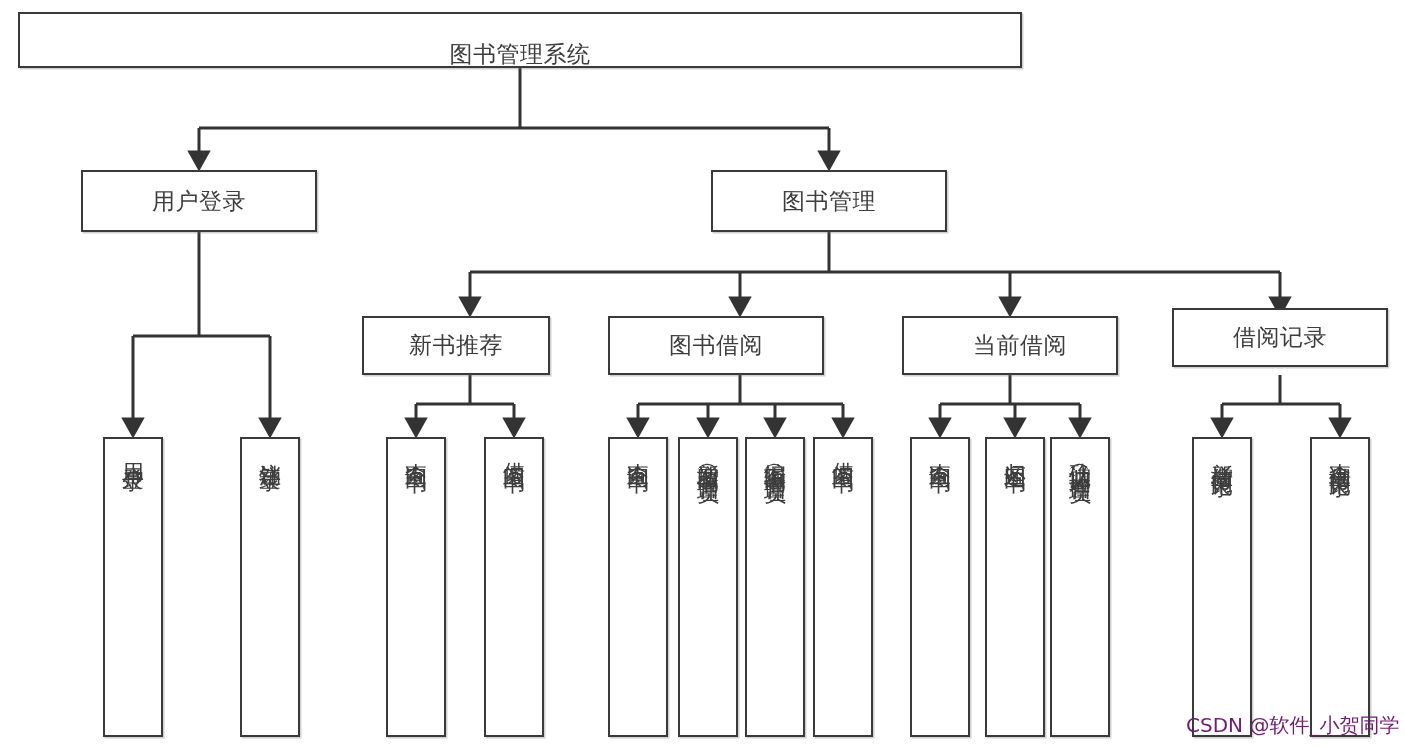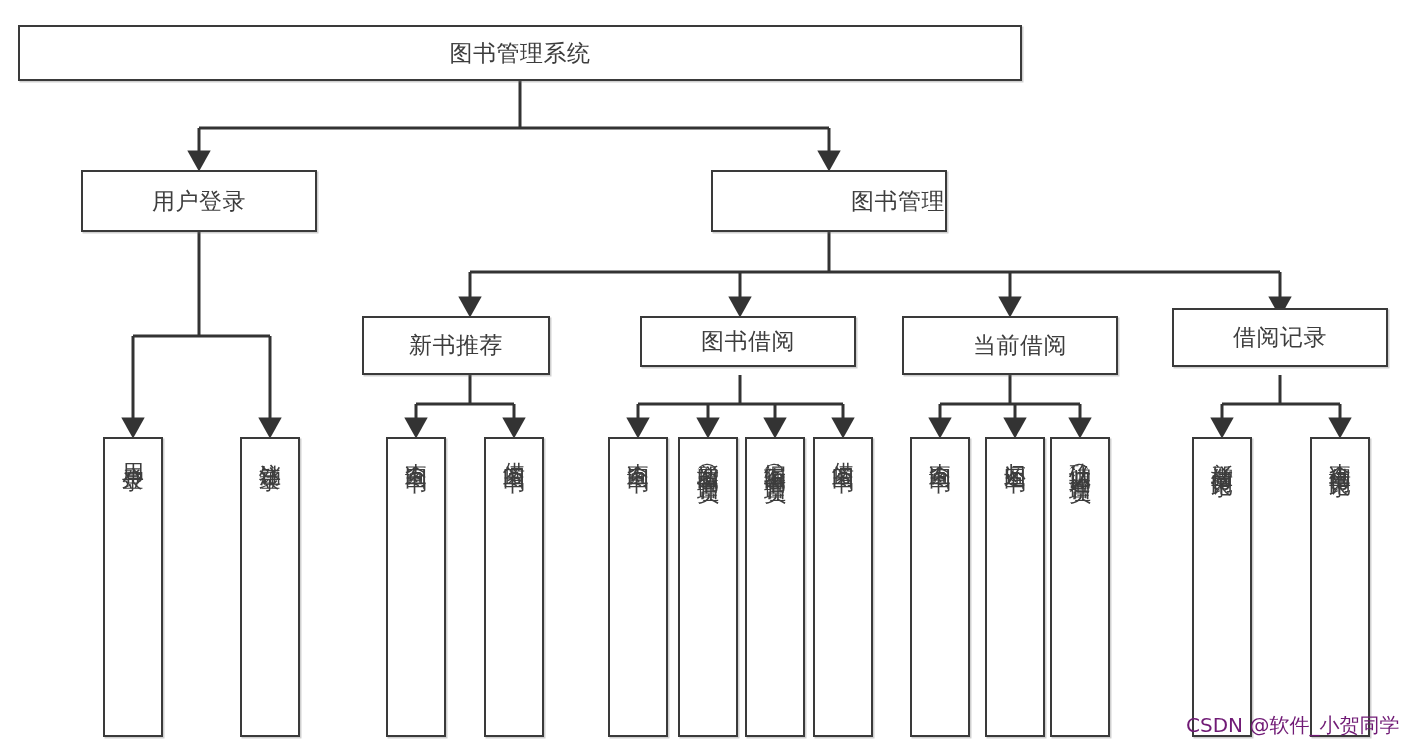--- a/index.html
+++ b/index.html
@@ -131,35 +131,35 @@
     </g>
 
     <g>
       <path d="M1280,375 L1280,404" stroke="#333333" stroke-width="3" fill="none"></path>
       <path d="M1222,404 L1340,404" stroke="#333333" stroke-width="3" fill="none"></path>
       <path d="M1222,404 L1222,427" stroke="#333333" stroke-width="3" fill="none" marker-end="url(#arrowhead)"></path>
       <path d="M1340,404 L1340,427" stroke="#333333" stroke-width="3" fill="none" marker-end="url(#arrowhead)"></path>
     </g>
   </svg>
 
-  <div class="node horiz root" style="left:18px; top:25px; width:1004px; height:56px;">
+  <div class="node horiz root" style="left:18px; top:12px; width:1004px; height:56px;align-items:flex-end;">
     <span class="label">图书管理系统</span>
   </div>
 
   <div class="node horiz" style="left:81px; top:170px; width:236px; height:62px;">
     <span class="label">用户登录</span>
   </div>
-  <div class="node horiz" style="left:711px; top:170px; width:236px; height:62px;justify-content:flex-end;">
+  <div class="node horiz" style="left:711px; top:170px; width:236px; height:62px;">
     <span class="label">图书管理</span>
   </div>
 
   <div class="node horiz" style="left:362px; top:316px; width:188px; height:59px;">
     <span class="label">新书推荐</span>
   </div>
-  <div class="node horiz" style="left:640px; top:316px; width:216px; height:51px;">
+  <div class="node horiz" style="left:608px; top:316px; width:216px; height:59px;">
     <span class="label">图书借阅</span>
   </div>
   <div class="node horiz" style="left:902px; top:316px; width:216px; height:59px;padding-left:20px;">
     <span class="label">当前借阅</span>
   </div>
   <div class="node horiz" style="left:1172px; top:308px; width:216px; height:59px;">
     <span class="label">借阅记录</span>
   </div>
 
   <div class="node vert" style="left:103px; top:437px; width:60px; height:300px;">

